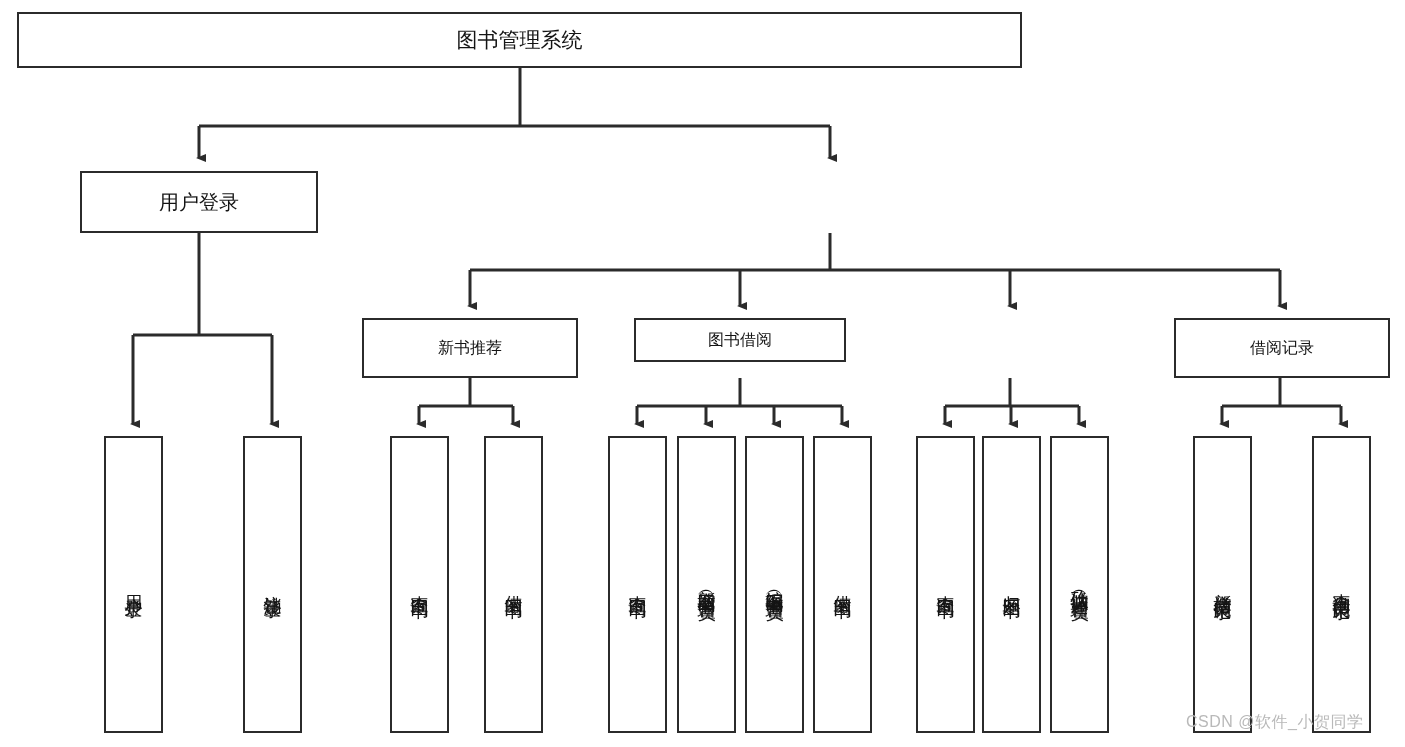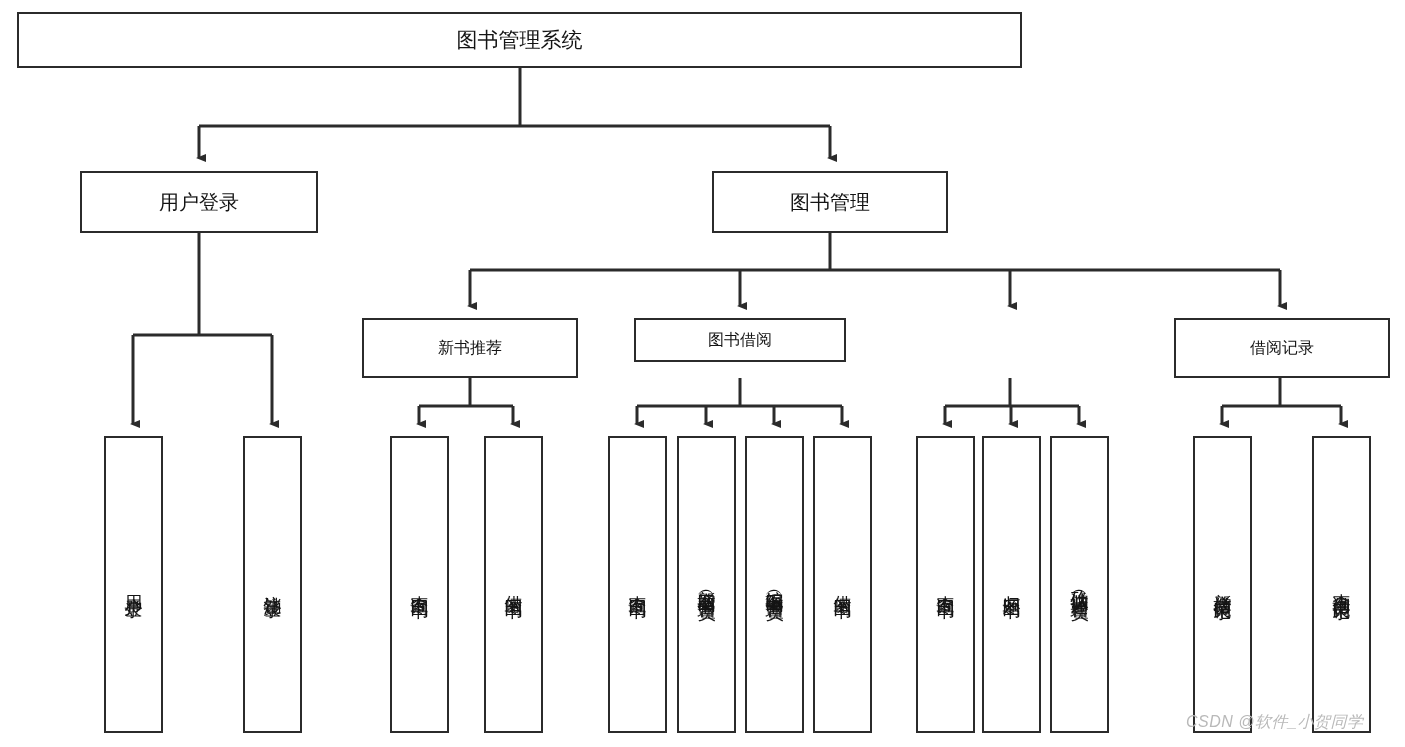--- a/index.html
+++ b/index.html
@@ -60,21 +60,20 @@
     white-space: nowrap;
   }
   .watermark {
     position: absolute;
     left: 1186px;
     top: 712px;
     font-size: 16px;
     color: #b9b9b9;
     white-space: nowrap;
     letter-spacing: 0.5px;
-    font-style: italic;
   }
 </style>
 </head>
 <body>
 
 <div id="canvas">
 
   <svg id="edges" viewBox="0 0 1405 747" xmlns="http://www.w3.org/2000/svg">
     <defs>
       <marker id="arrow" markerWidth="10" markerHeight="10" refX="4" refY="7" orient="auto" markerUnits="userSpaceOnUse">
@@ -125,23 +124,20 @@
     </g>
   </svg>
 
   <div class="node level0" style="left:17px; top:12px; width:1005px; height:56px;">
     <span>图书管理系统</span>
   </div>
 
   <div class="node level1" style="left:80px; top:171px; width:238px; height:62px;">
     <span>用户登录</span>
   </div>
-  <div class="node level1" style="left:712px; top:171px; width:236px; height:62px;">
-    <span>图书管理</span>
-  </div>
 
   <div class="node level2" style="left:362px; top:318px; width:216px; height:60px;">
     <span>新书推荐</span>
   </div>
   <div class="node level2" style="left:634px; top:318px; width:212px; height:44px;">
     <span>图书借阅</span>
   </div>
   <div class="node level2" style="left:1174px; top:318px; width:216px; height:60px;text-align:center;">
     <span>借阅记录</span>
   </div>

